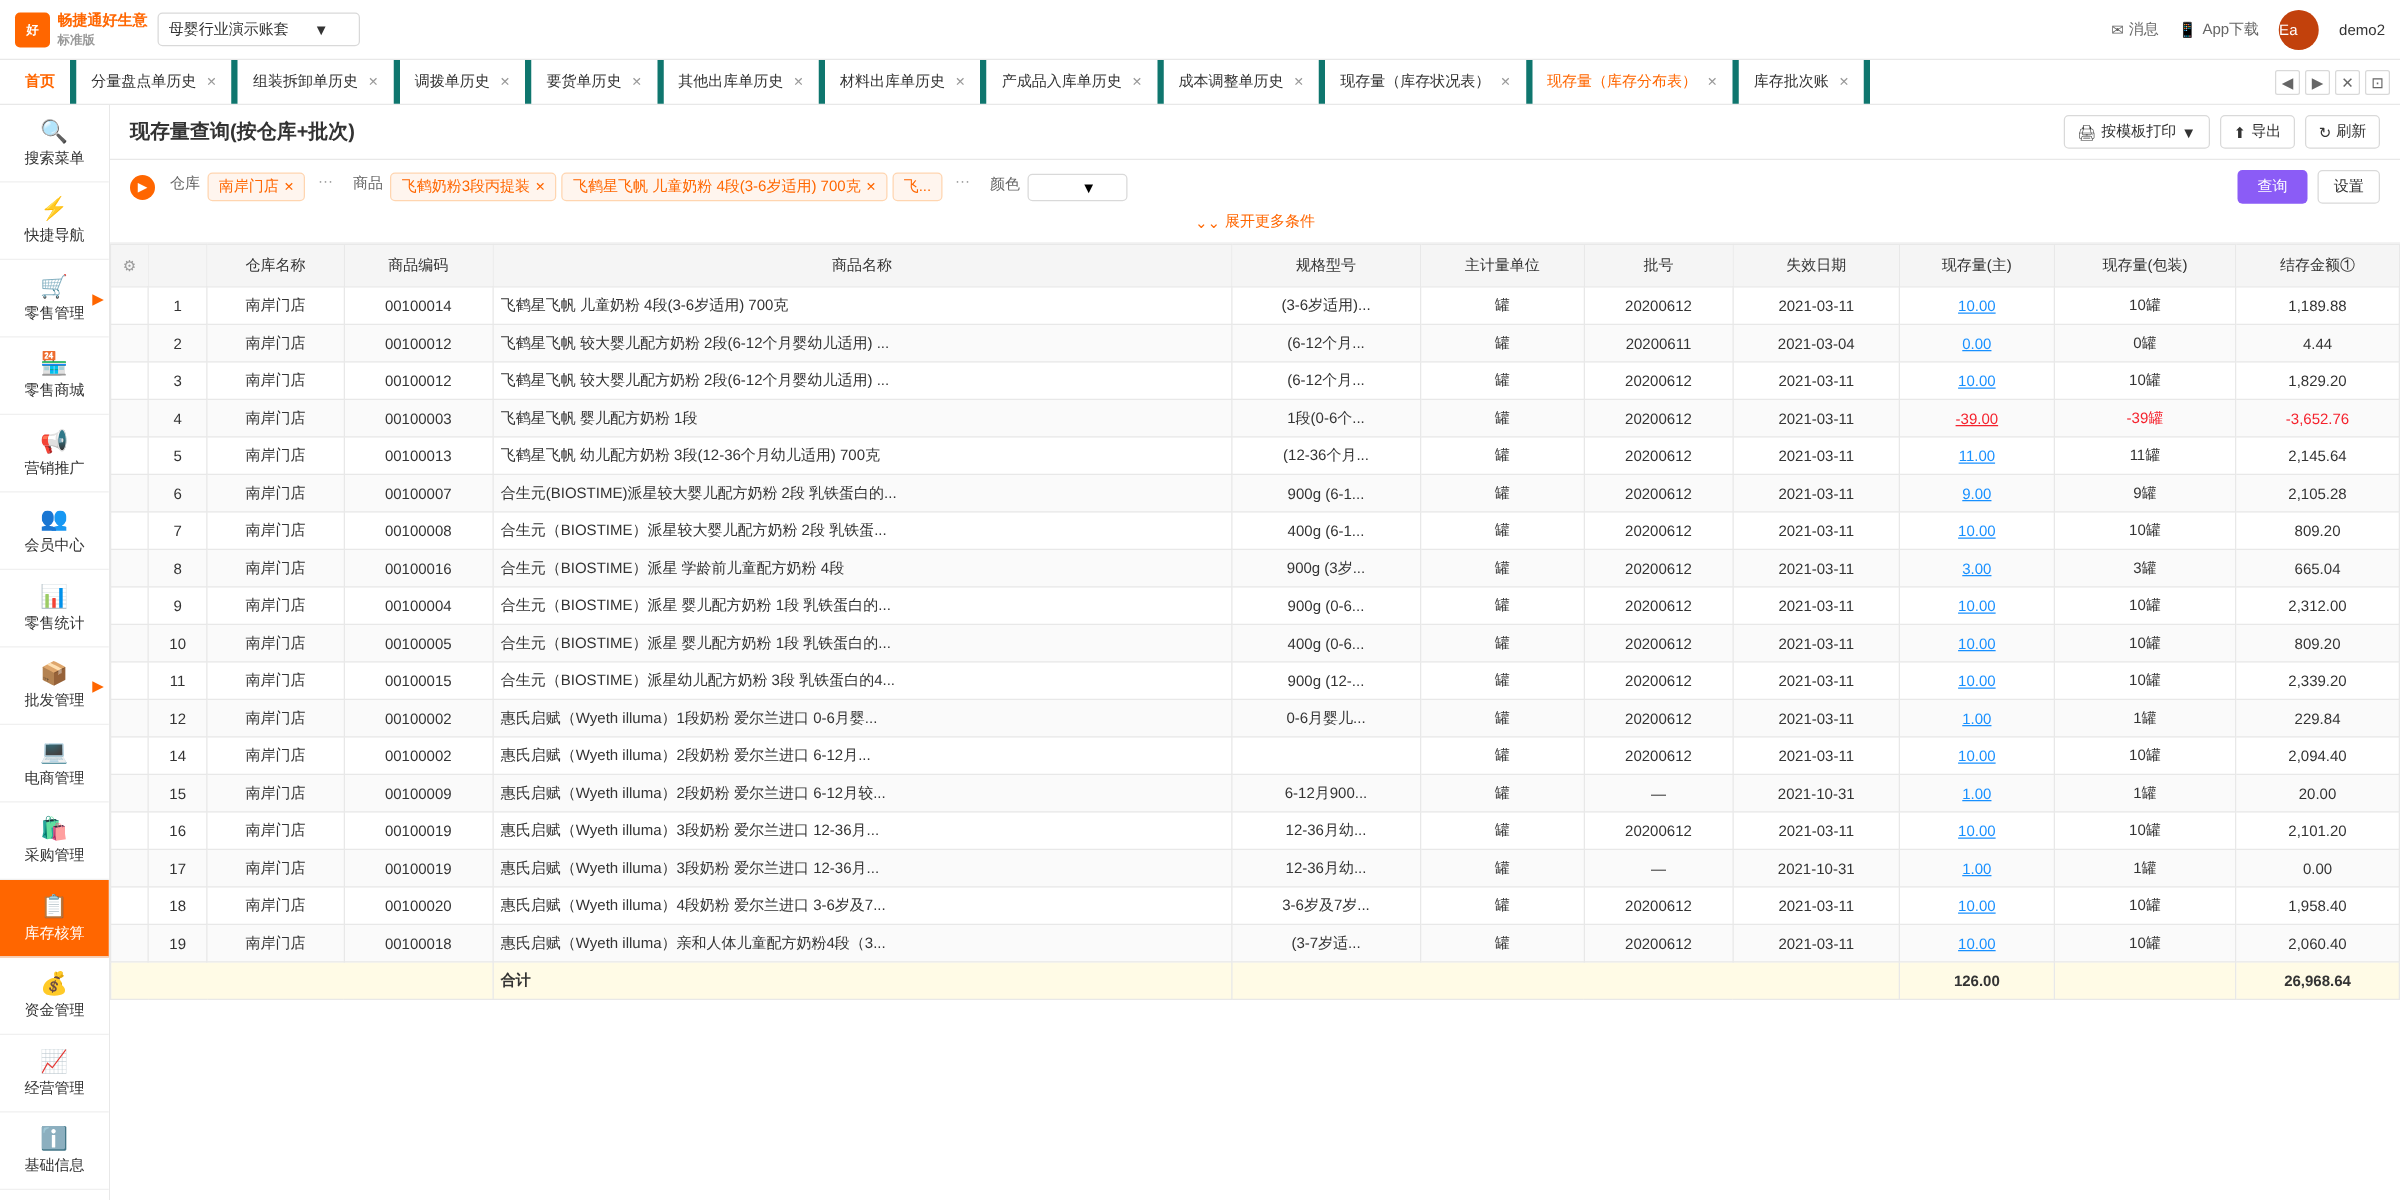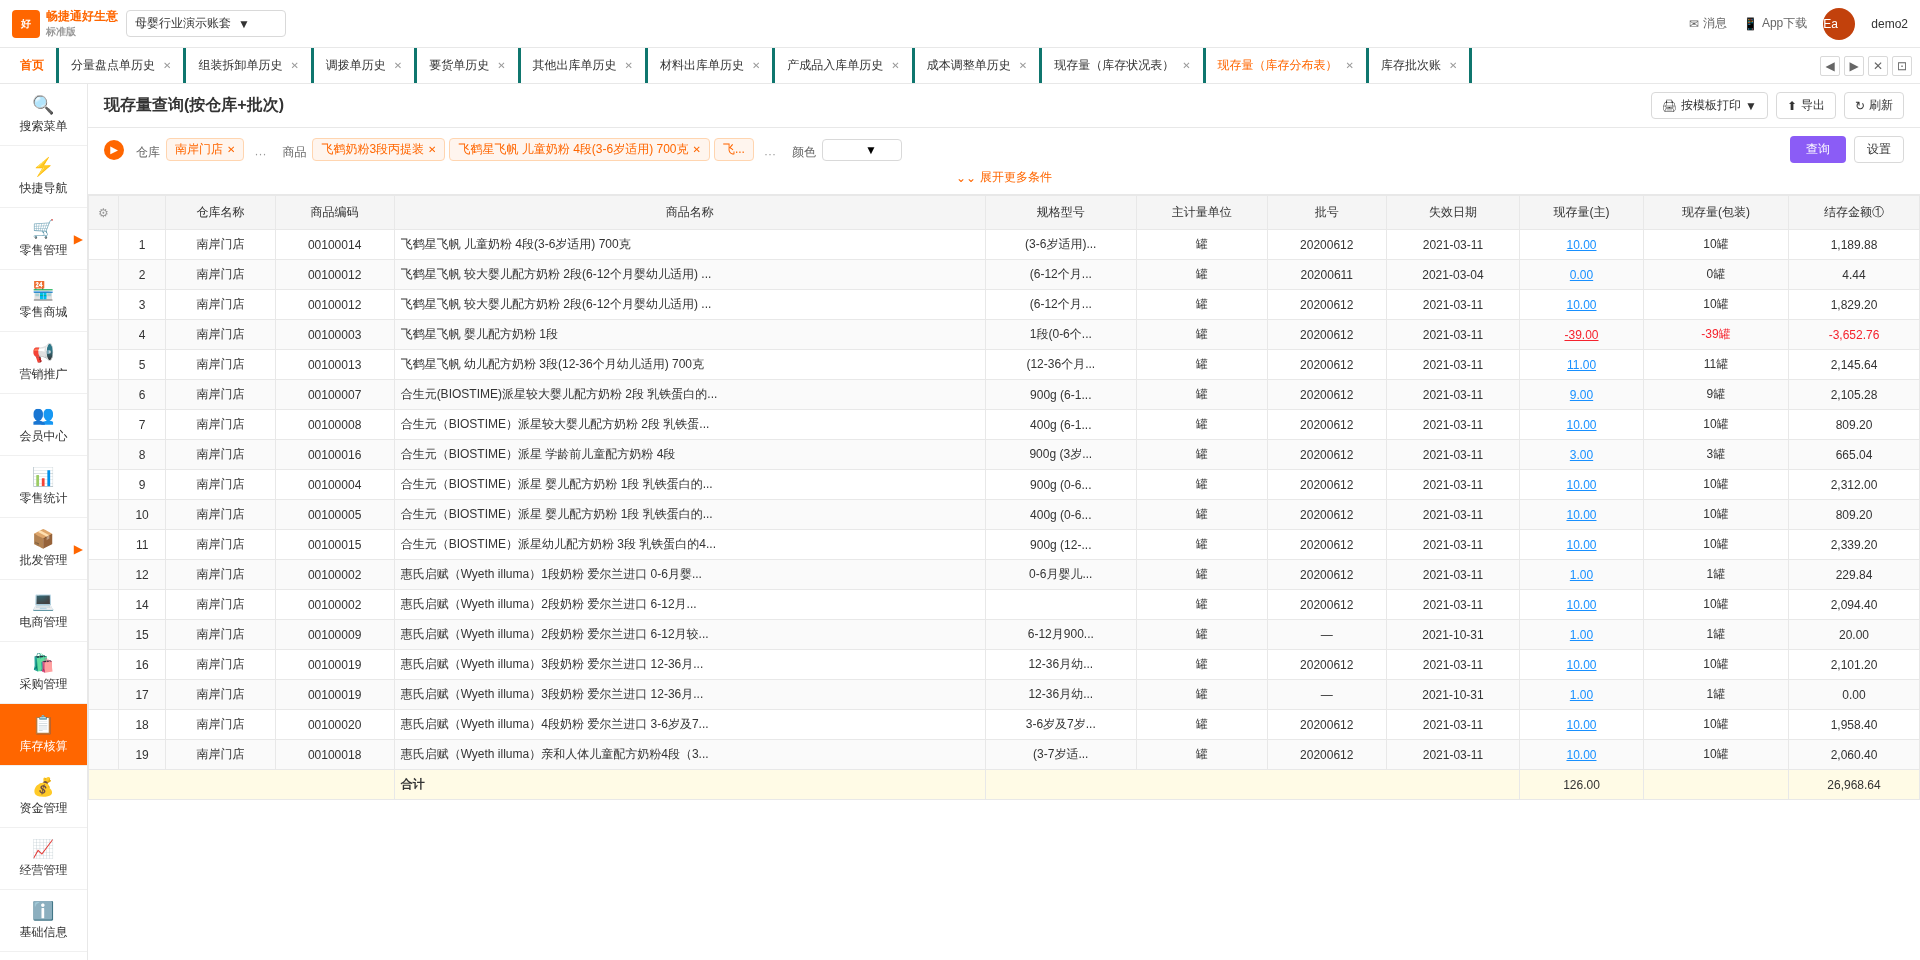--- a/index.html
+++ b/index.html
@@ -3,27 +3,27 @@
   <meta charset="utf-8">
   <style>
     * { box-sizing: border-box; margin: 0; padding: 0; font-family: 'Microsoft YaHei', Arial, sans-serif; font-size: 12px; }
     body { background: #f0f2f5; display: flex; flex-direction: column; height: 960px; overflow: hidden; }
 
     
     .top-bar { background: #fff; height: 48px; display: flex; align-items: center; padding: 0 12px; border-bottom: 1px solid #e8e8e8; justify-content: space-between; flex-shrink: 0; }
     .top-bar-left { display: flex; align-items: center; gap: 8px; }
     .logo-area { display: flex; align-items: center; gap: 6px; color: #ff6600; font-weight: bold; font-size: 13px; }
     .logo-icon { width: 28px; height: 28px; background: #ff6600; border-radius: 4px; display: flex; align-items: center; justify-content: center; color: white; font-size: 10px; }
-    .industry-select { border: 1px solid #d9d9d9; border-radius: 4px; padding: 4px 24px 4px 8px; background: #fff; cursor: pointer; position: relative; display: flex; align-items: center; gap: 7px; color: #333; min-width: 160px; }
+    .industry-select { border: 1px solid #d9d9d9; border-radius: 4px; padding: 4px 24px 4px 8px; background: #fff; cursor: pointer; position: relative; display: flex; align-items: center; gap: 20px; color: #333; min-width: 160px; }
     .top-bar-right { display: flex; align-items: center; gap: 16px; color: #666; }
     .top-bar-right .icon-btn { display: flex; align-items: center; gap: 4px; cursor: pointer; }
 
     
     .nav-tabs { background: #fff; border-bottom: 1px solid #e8e8e8; display: flex; align-items: center; height: 36px; overflow: hidden; flex-shrink: 0; padding: 0 8px; gap: 0; }
-    .nav-tab { padding: 0 12px; height: 36px; display: flex; align-items: center; cursor: pointer; border-right: 3px solid #0f766e; color: #333; white-space: nowrap; font-size: 12px; gap: 4px; flex-shrink: 0; }
+    .nav-tab { padding: 0 12px; height: 36px; display: flex; align-items: center; cursor: pointer; border-right: 5px solid #0f766e; color: #333; white-space: nowrap; font-size: 12px; gap: 4px; flex-shrink: 0; }
     .nav-tab:first-child { color: #ff6600; font-weight: bold; }
     .nav-tab .close-x { color: #999; margin-left: 4px; font-size: 10px; }
     .nav-arrows { display: flex; align-items: center; margin-left: auto; gap: 4px; }
     .nav-arrow { width: 20px; height: 20px; display: flex; align-items: center; justify-content: center; cursor: pointer; color: #666; border: 1px solid #d9d9d9; border-radius: 2px; }
 
     
     .main-layout { display: flex; flex: 1; overflow: hidden; }
 
     
     .sidebar { width: 88px; background: #fff; border-right: 1px solid #e8e8e8; display: flex; flex-direction: column; overflow-y: auto; flex-shrink: 0; }
@@ -38,21 +38,21 @@
     .page-header { background: #fff; padding: 8px 16px; border-bottom: 1px solid #e8e8e8; display: flex; align-items: center; justify-content: space-between; flex-shrink: 0; }
     .page-title { font-size: 16px; font-weight: bold; color: #333; }
     .header-actions { display: flex; align-items: center; gap: 8px; }
     .btn-print { border: 1px solid #d9d9d9; background: #fff; padding: 4px 10px; border-radius: 4px; cursor: pointer; display: flex; align-items: center; gap: 4px; color: #333; }
     .btn-export { border: 1px solid #d9d9d9; background: #fff; padding: 4px 10px; border-radius: 4px; cursor: pointer; display: flex; align-items: center; gap: 4px; color: #333; }
     .btn-refresh { border: 1px solid #d9d9d9; background: #fff; padding: 4px 10px; border-radius: 4px; cursor: pointer; display: flex; align-items: center; gap: 4px; color: #333; }
 
     
     .filter-bar { background: #fff; padding: 8px 16px; border-bottom: 1px solid #e8e8e8; flex-shrink: 0; }
     .filter-row { display: flex; align-items: center; gap: 12px; flex-wrap: wrap; }
-    .filter-item { display: flex; align-items: flex-end; gap: 6px; }
+    .filter-item { display: flex; align-items: flex-start; gap: 6px; }
     .filter-label { color: #666; white-space: nowrap; }
     .filter-tag-group { display: flex; align-items: center; gap: 4px; flex-wrap: wrap; }
     .filter-tag { background: #fff5ee; border: 1px solid #ffd5b0; border-radius: 4px; padding: 2px 8px; color: #ff6600; display: flex; align-items: center; gap: 4px; }
     .filter-tag .tag-close { cursor: pointer; color: #ff6600; font-size: 10px; }
     .filter-ellipsis { color: #999; cursor: pointer; padding: 0 4px; }
     .color-select { border: 1px solid #d9d9d9; border-radius: 4px; padding: 3px 24px 3px 8px; min-width: 80px; display: flex; align-items: center; justify-content: space-between; cursor: pointer; }
     .expand-btn { color: #ff6600; cursor: pointer; display: flex; align-items: center; gap: 4px; margin: 6px auto 0; width: fit-content; }
     .btn-search { background: #8b5cf6; color: #fff; border: none; padding: 4px 16px; border-radius: 4px; cursor: pointer; font-size: 12px; }
     .btn-settings { background: #fff; border: 1px solid #d9d9d9; padding: 4px 12px; border-radius: 4px; cursor: pointer; font-size: 12px; color: #333; }
     .filter-expand-arrow { background: #ff6600; width: 20px; height: 20px; border-radius: 50%; display: flex; align-items: center; justify-content: center; color: #fff; cursor: pointer; font-size: 10px; }
@@ -60,21 +60,21 @@
     
     .table-area { flex: 1; overflow: auto; background: #fff; margin: 0; }
     table { width: 100%; border-collapse: collapse; }
     thead tr { background: #f5f5f5; }
     th { padding: 8px 6px; border: 1px solid #e8e8e8; color: #333; font-weight: normal; text-align: center; white-space: nowrap; font-size: 12px; position: sticky; top: 0; background: #f5f5f5; z-index: 1; }
     td { padding: 6px 6px; border: 1px solid #e8e8e8; color: #333; text-align: center; font-size: 12px; }
     tr:nth-child(even) td { background: #fafafa; }
     .td-left { text-align: left; }
     .td-link { color: #1890ff; text-decoration: underline; cursor: pointer; }
     .td-red { color: #f5222d; }
-    .summary-row td { background: #fffbe6 !important; font-weight: normal; }
+    .summary-row td { background: #fffbe6 !important; font-weight: bold; }
     .th-settings { width: 30px; }
     .settings-gear { color: #999; cursor: pointer; }
   </style>
 </head>
 <body>
 
 <div class="top-bar">
   <div class="top-bar-left">
     <div class="logo-area">
       <div class="logo-icon">好</div>

